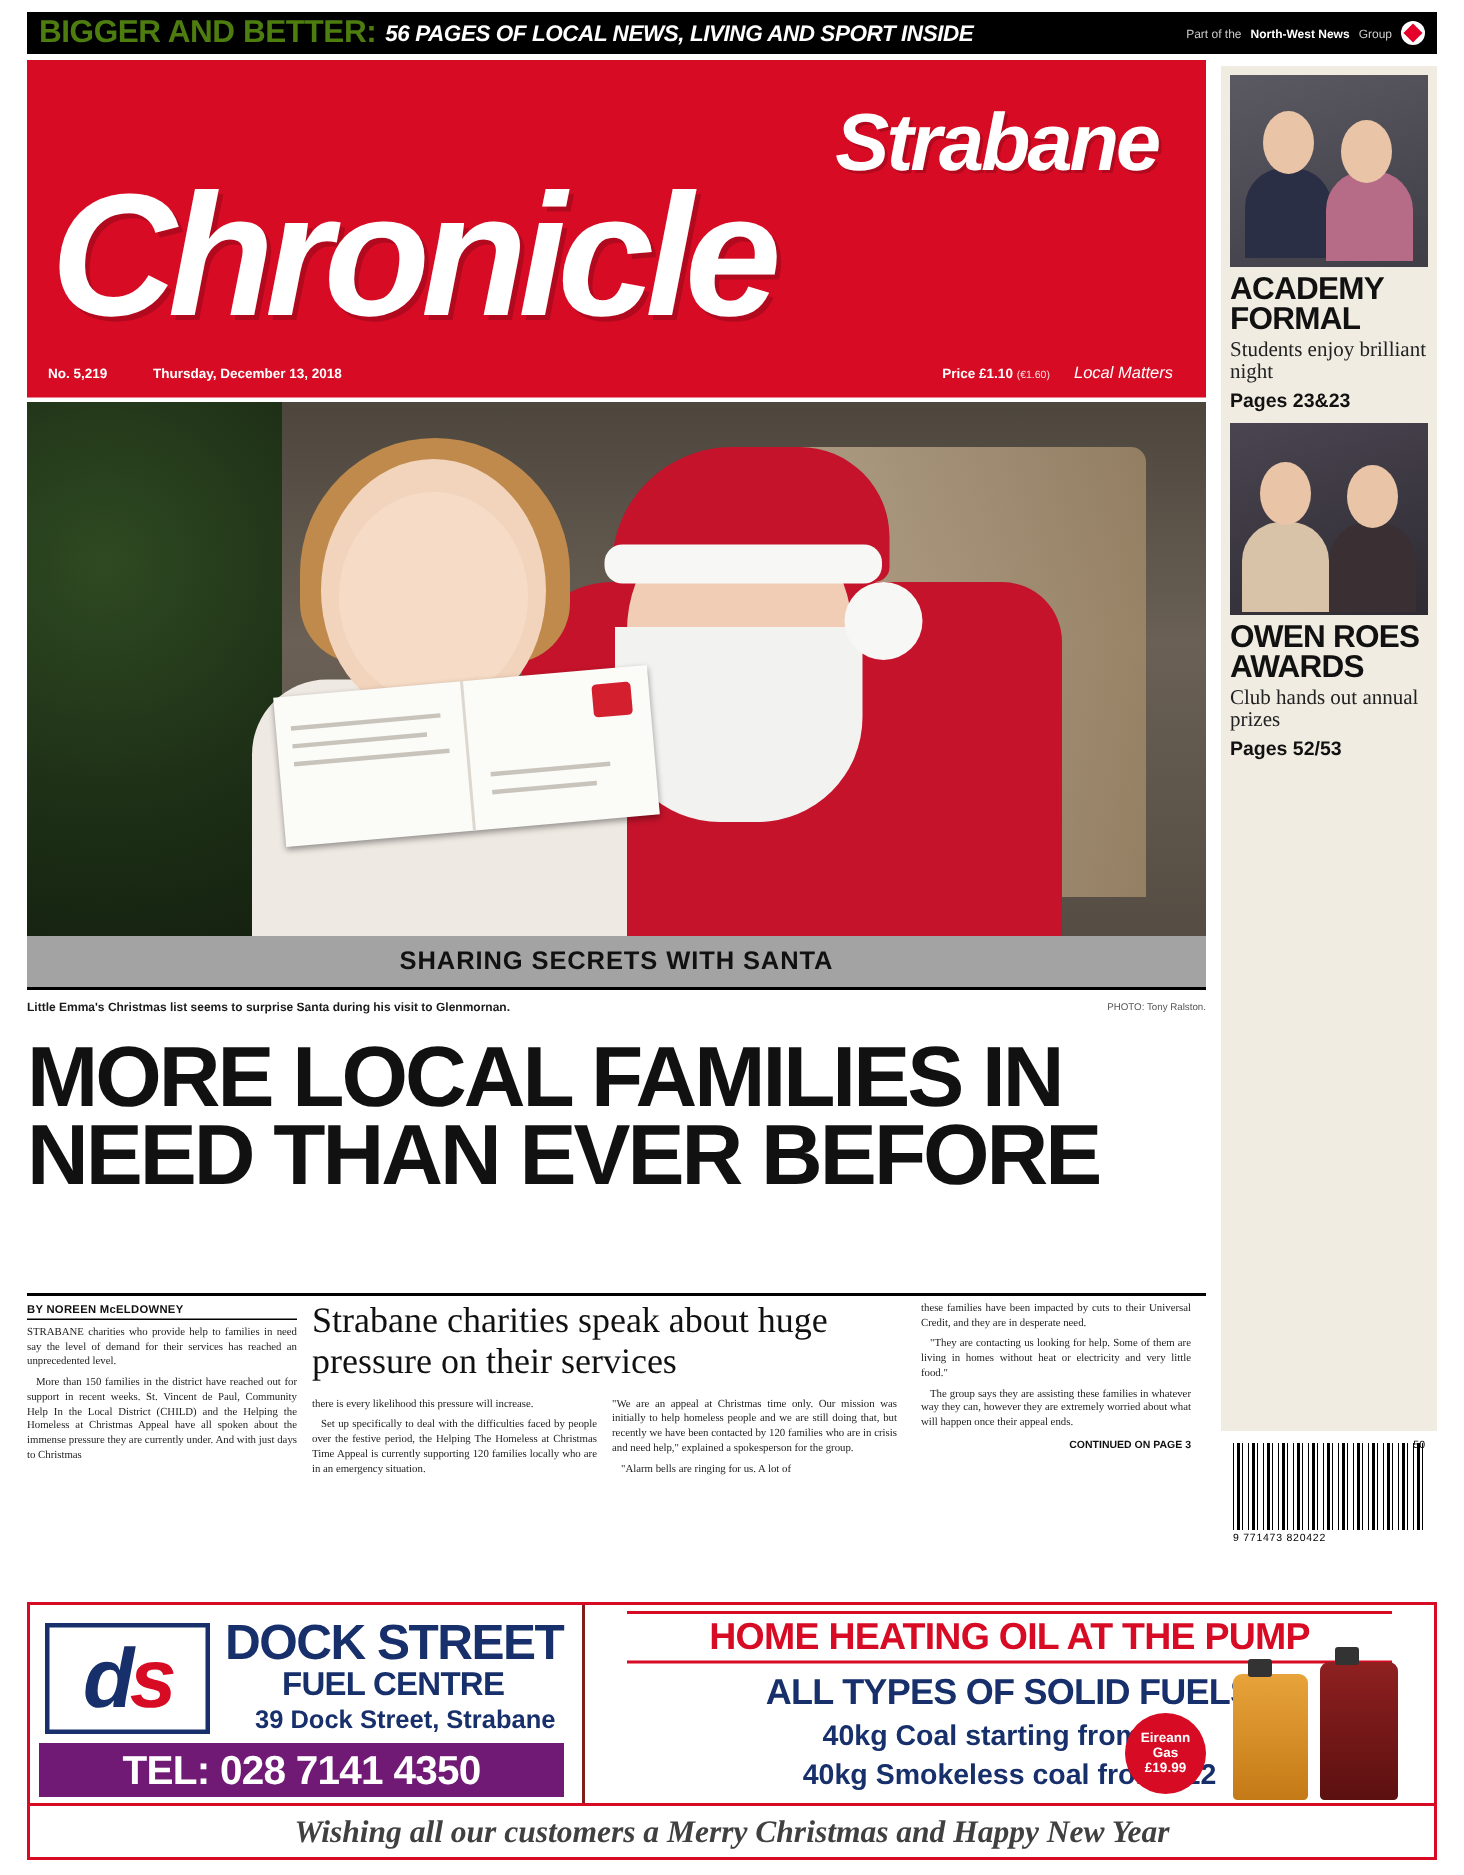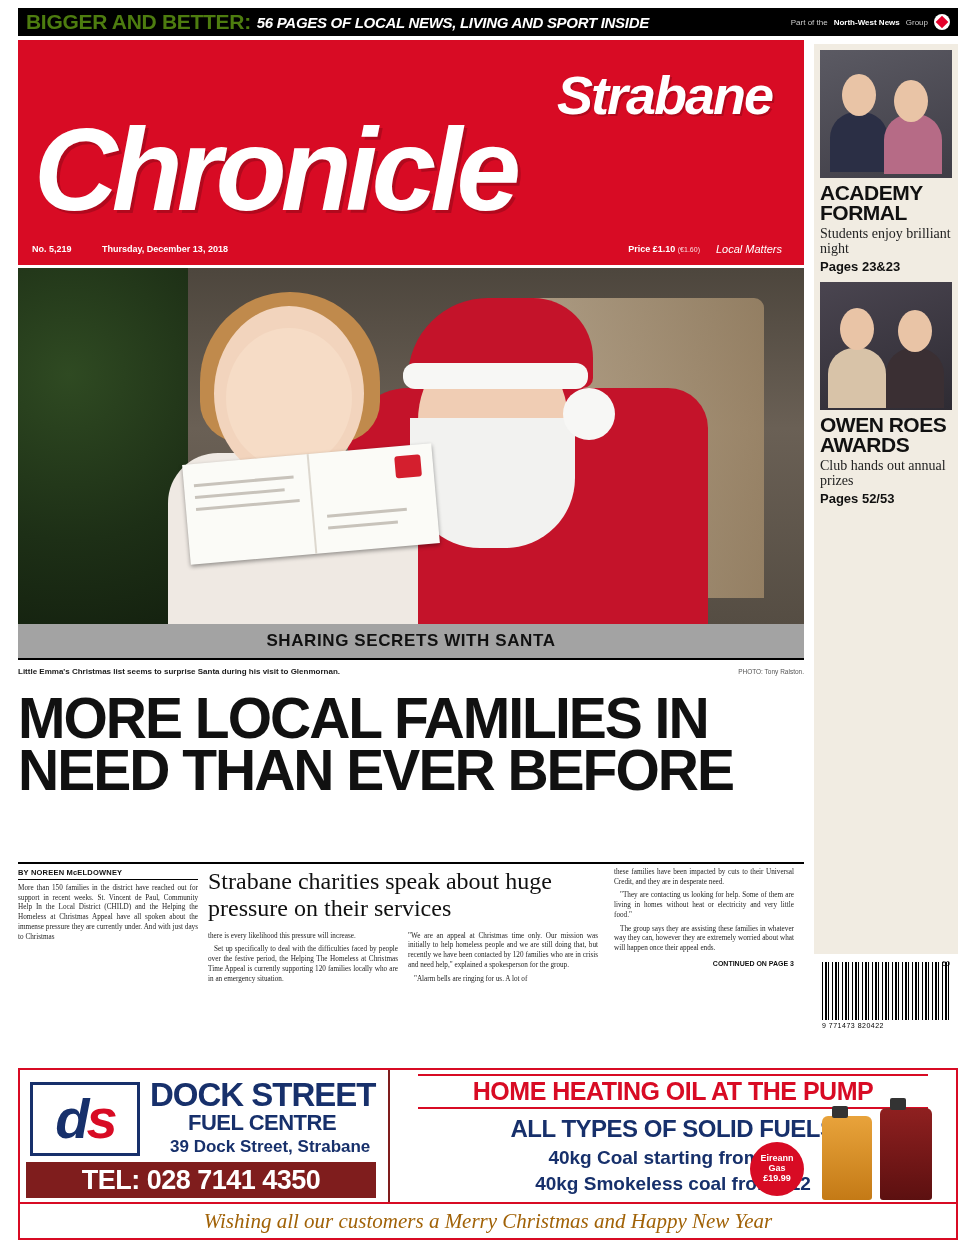--- a/index.html
+++ b/index.html
@@ -433,21 +433,21 @@
     line-height: 1;
   }
   .ad-addr {
     position: absolute; left: 150px; top: 68px;
     color: #17306b; font-weight: bold; font-size: 17px;
     line-height: 1;
   }
   .ad-tel {
     position: absolute; left: 6px; top: 92px;
     width: 350px; height: 36px;
-    background: #7f1d1d; color: #ffffff;
+    background: #701a75; color: #ffffff;
     font-weight: bold; font-size: 27px;
     display: flex; align-items: center; justify-content: center;
     letter-spacing: -0.5px;
   }
   .ad-right {
     flex: 1;
     position: relative;
     padding: 2px 6px;
   }
   .ad-heading {
@@ -499,24 +499,24 @@
   .ad-can-cap {
     position: absolute; top: -10px; left: 10px; width: 16px; height: 12px; background: #333;
     border-radius: 2px;
   }
   .ad-footer {
     position: absolute;
     left: 0; right: 0; bottom: 0;
     height: 34px;
     border-top: 2px solid #d80b24;
     display: flex; align-items: center; justify-content: center;
-    color: #a16207;
+    color: #404040;
     font-family: "Liberation Serif", serif;
     font-style: italic;
-    font-weight: normal;
+    font-weight: bold;
     font-size: 21px;
   }
 </style>
 </head>
 <body>
 
 <div class="page">
 
   <div class="promo-bar">
     <span class="promo-bigger">BIGGER AND BETTER:</span>
@@ -580,20 +580,21 @@
   <div class="headline">
     <span>MORE LOCAL FAMILIES IN</span>
     <span class="l2">NEED THAN EVER BEFORE</span>
   </div>
   <div class="rule-under-headline"></div>
 
   <div class="body-cols">
     <div class="col-1">
       <div class="byline">BY NOREEN McELDOWNEY</div>
       <div class="bodytext">
+        <p>STRABANE charities who provide help to families in need say the level of demand for their services has reached an unprecedented level.</p>
         <p>More than 150 families in the district have reached out for support in recent weeks. St. Vincent de Paul, Community Help In the Local District (CHILD) and the Helping the Homeless at Christmas Appeal have all spoken about the immense pressure they are currently under. And with just days to Christmas</p>
       </div>
     </div>
     <div class="col-2">
       <div class="standfirst">Strabane charities speak about huge pressure on their services</div>
       <div style="display:flex; gap:10px; margin-top:10px;">
         <div class="bodytext" style="width:190px;">
           <p>there is every likelihood this pressure will increase.</p>
           <p>Set up specifically to deal with the difficulties faced by people over the festive period, the Helping The Homeless at Christmas Time Appeal is currently supporting 120 families locally who are in an emergency situation.</p>
         </div>

